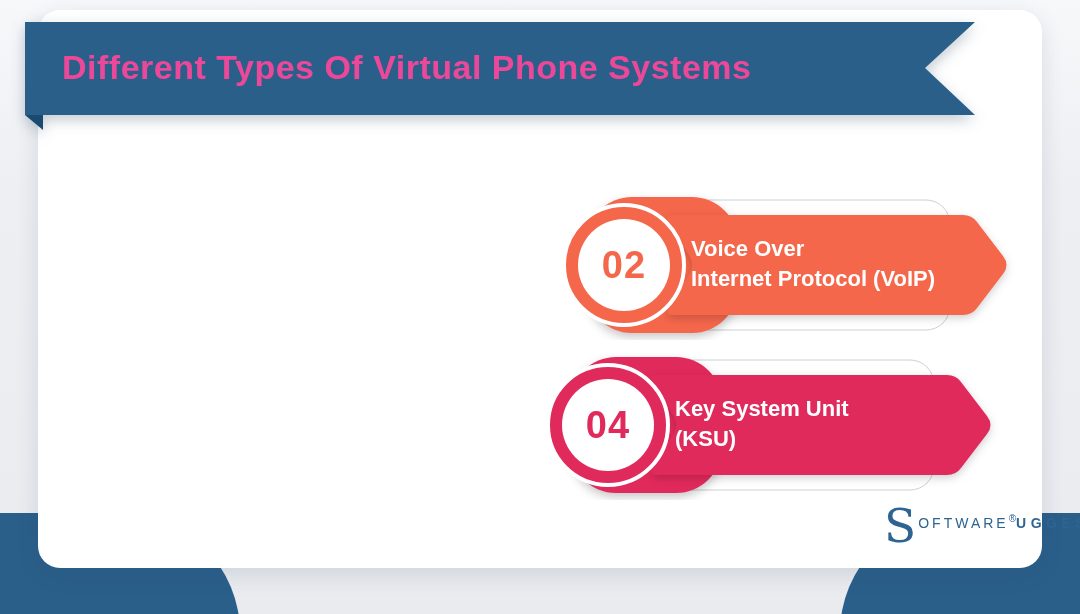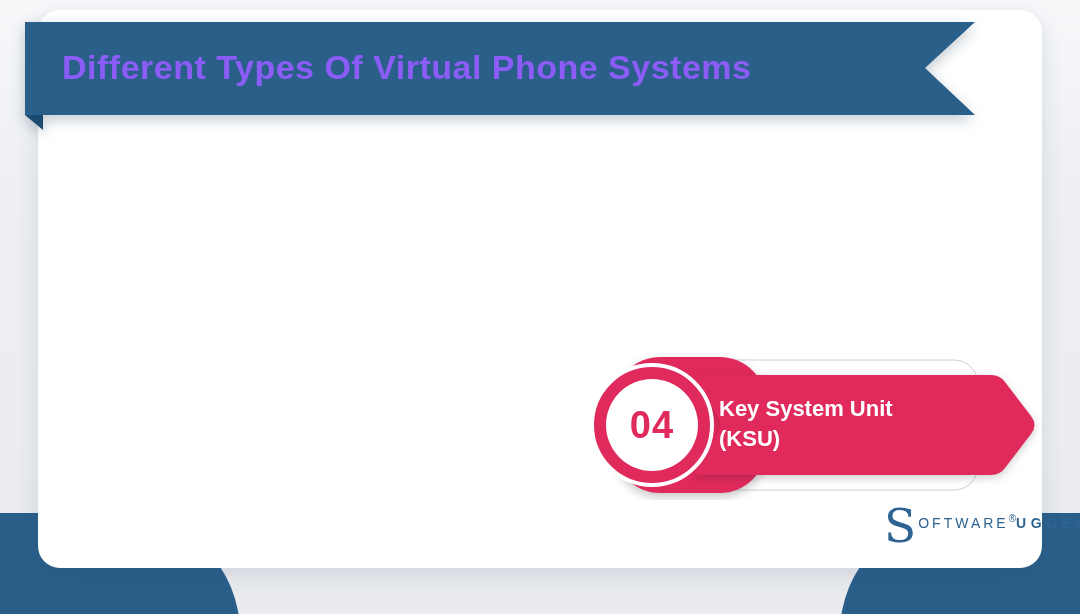--- a/index.html
+++ b/index.html
@@ -19,30 +19,30 @@
   .card{
     position:absolute;left:38px;top:10px;width:1004px;height:558px;
     background:#ffffff;border-radius:22px;
     box-shadow:0 6px 22px rgba(40,70,100,.14);
   }
 
   
   .banner-svg{position:absolute;left:0;top:0;filter:drop-shadow(0 5px 7px rgba(20,50,80,.25));}
   .page-title{
     position:absolute;left:62px;top:48px;margin:0;
-    font-size:34px;font-weight:700;color:#8b5cf6;letter-spacing:.5px;
+    font-size:34px;font-weight:700;color:#ec4899;letter-spacing:.5px;
     white-space:nowrap;
   }
 
   
   .item{position:absolute;width:455px;height:150px;}
   .item-1{left:85px;top:190px;}
   .item-2{left:560px;top:190px;}
   .item-3{left:85px;top:350px;}
-  .item-4{left:588px;top:350px;text-decoration:underline;}
+  .item-4{left:544px;top:350px;text-decoration:underline;}
 
   .outline{fill:#ffffff;stroke:#cbd0d8;stroke-width:1;}
   .backplate{fill:var(--c);filter:drop-shadow(0 4px 5px rgba(0,0,0,.22));}
   .pill{fill:var(--c);filter:drop-shadow(0 3px 4px rgba(0,0,0,.18));}
   .ring{fill:var(--c);stroke:#ffffff;stroke-width:4;}
   .inner{fill:#ffffff;}
   .num{font:700 38px "Liberation Sans",sans-serif;fill:var(--c);letter-spacing:1px;}
   .label{font:700 22px "Liberation Sans",sans-serif;fill:#ffffff;}
 
   
@@ -63,20 +63,34 @@
 
   <div class="card"></div>
 
   <svg class="banner-svg" width="1080" height="140" viewBox="0 0 1080 140">
     <polygon points="25,115 43,115 43,130" fill="#1A4A70"></polygon>
     <polygon points="25,22 975,22 925,68 975,115 25,115" fill="#2A5F8A"></polygon>
   </svg>
   <h1 class="page-title">Different Types Of Virtual Phone Systems</h1>
 
 
+  <div class="item item-2" style="--c: #F4674B;">
+    <svg width="455" height="150" viewBox="0 0 455 150">
+      <rect class="outline" x="60" y="10" width="330" height="130" rx="24"></rect>
+      <rect class="backplate" x="26" y="7" width="152" height="136" rx="46"></rect>
+      <path class="pill" d="M112 25 L403 25 Q412 25 417 32 L443 66 Q450 75 443 84 L417 118 Q412 125 403 125 L112 125 Q105 125 108.5 118.5 L130 83 Q134.5 75 130 67 L108.5 31.5 Q105 25 112 25 Z"></path>
+      <circle class="ring" cx="64" cy="75" r="60"></circle>
+      <circle class="inner" cx="64" cy="75" r="46"></circle>
+      <text class="num" x="64" y="88" text-anchor="middle">02</text>
+      <text class="label">
+        <tspan x="131" y="66">Voice Over</tspan>
+        <tspan x="131" y="96">Internet Protocol (VoIP)</tspan>
+      </text>
+    </svg>
+  </div>
 
 
   <div class="item item-4" style="--c: #E12A5C;">
     <svg width="455" height="150" viewBox="0 0 455 150">
       <rect class="outline" x="60" y="10" width="330" height="130" rx="24"></rect>
       <rect class="backplate" x="26" y="7" width="152" height="136" rx="46"></rect>
       <path class="pill" d="M112 25 L403 25 Q412 25 417 32 L443 66 Q450 75 443 84 L417 118 Q412 125 403 125 L112 125 Q105 125 108.5 118.5 L130 83 Q134.5 75 130 67 L108.5 31.5 Q105 25 112 25 Z"></path>
       <circle class="ring" cx="64" cy="75" r="60"></circle>
       <circle class="inner" cx="64" cy="75" r="46"></circle>
       <text class="num" x="64" y="88" text-anchor="middle">04</text>

